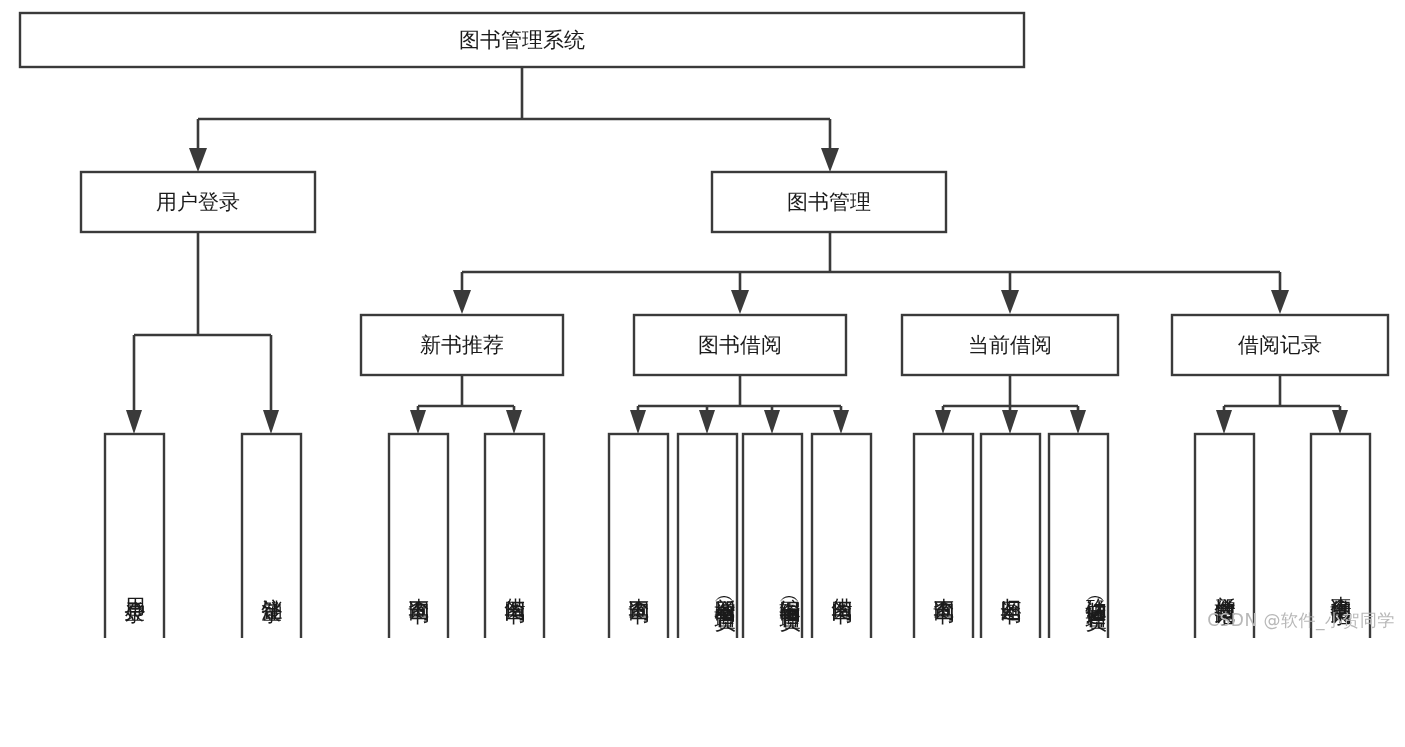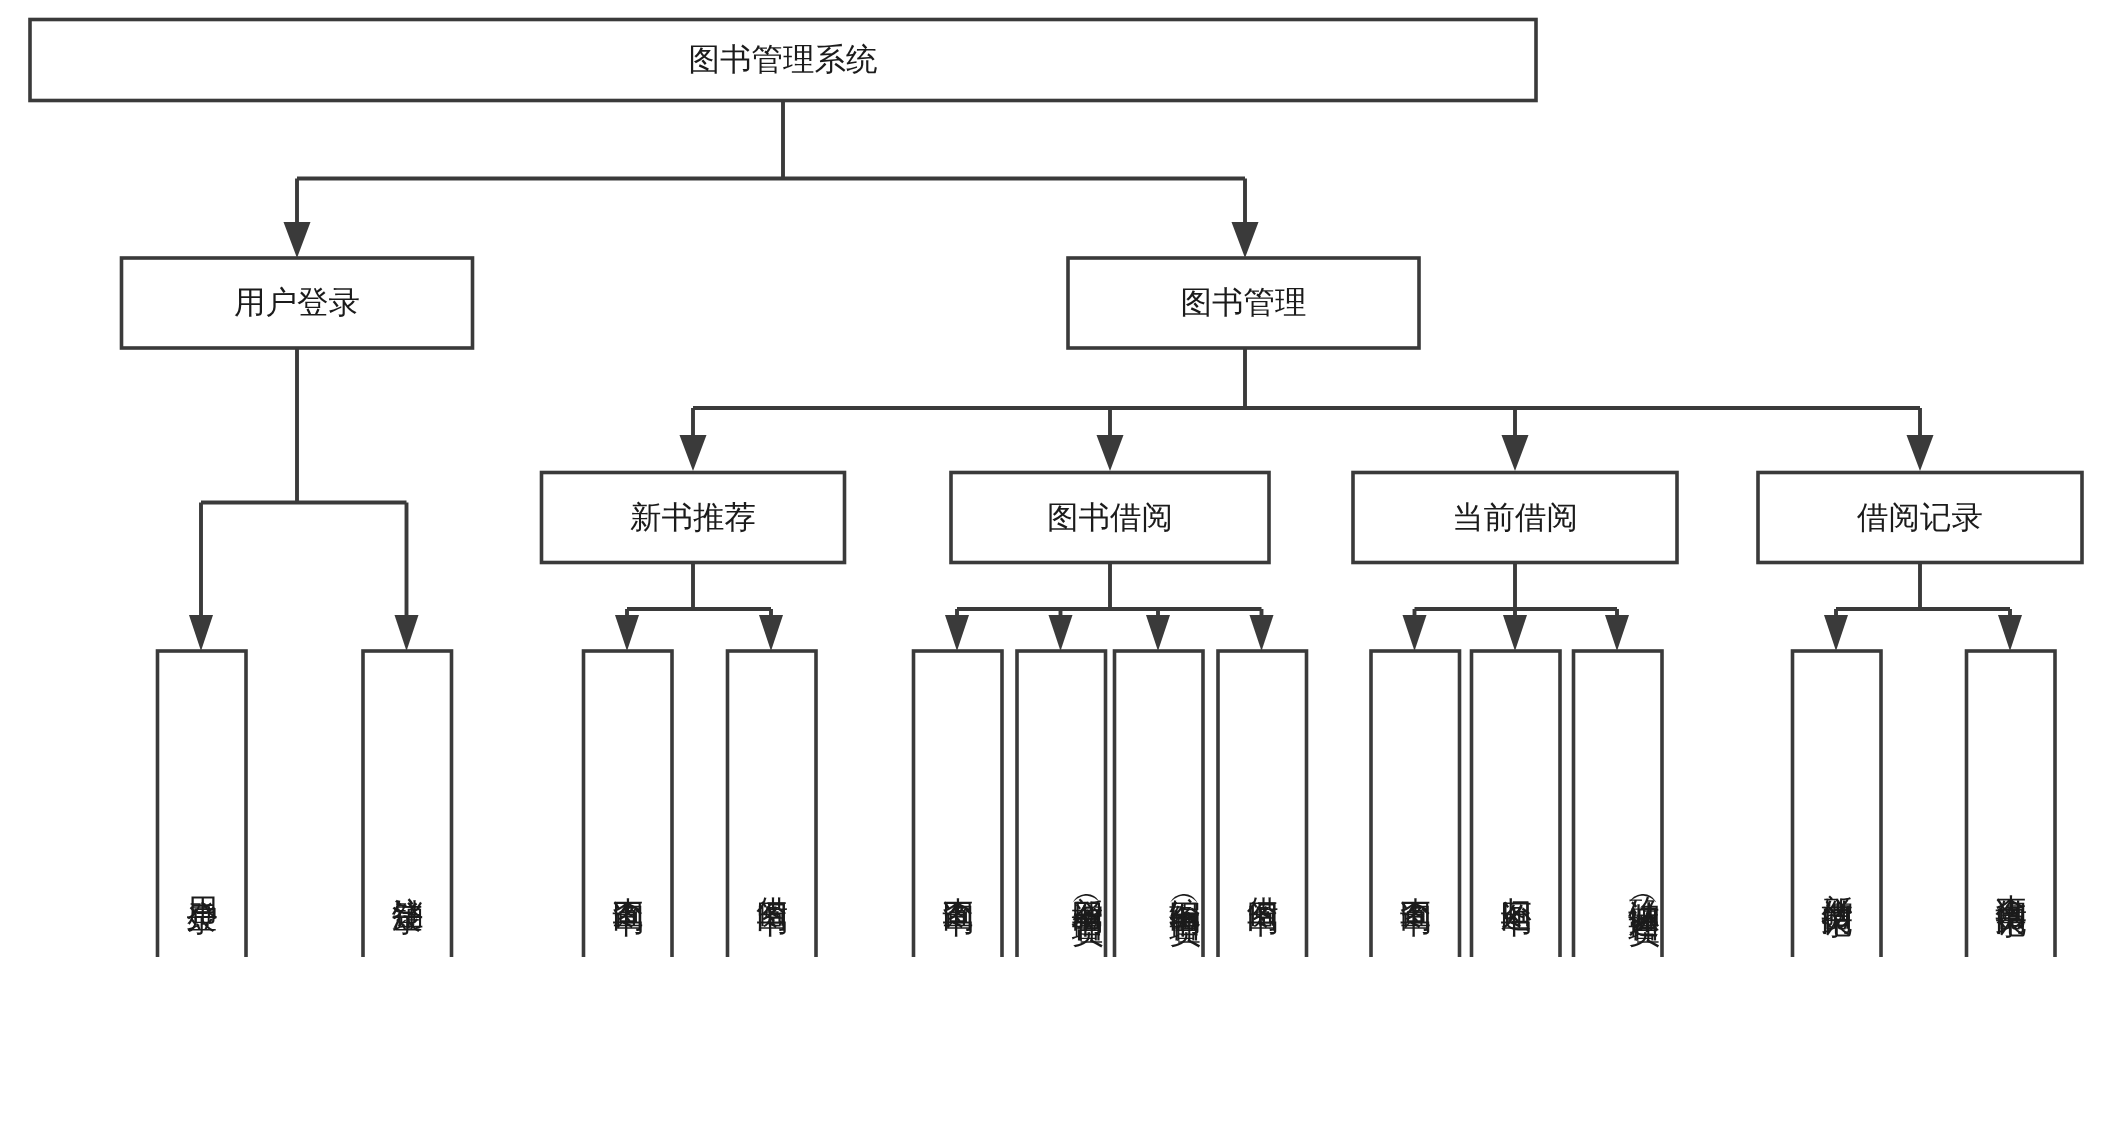--- a/index.html
+++ b/index.html
@@ -201,13 +201,14 @@
   <div class="vlabel" style="left:743px; top:434px; width:59px; height:301px; align-items:flex-start; padding-top:10px; box-sizing:border-box;">编辑图书（管理员）</div>
   <div class="vlabel" style="left:812px; top:434px; width:59px; height:301px;">借阅图书</div>
 
   <div class="vlabel" style="left:914px; top:434px; width:59px; height:301px;">查询图书</div>
   <div class="vlabel" style="left:981px; top:434px; width:59px; height:301px;">归还图书</div>
   <div class="vlabel" style="left:1049px; top:434px; width:59px; height:301px; align-items:flex-start; padding-top:10px; box-sizing:border-box;">确认归还（管理员）</div>
 
   <div class="vlabel" style="left:1195px; top:434px; width:59px; height:301px;">新增借阅记录</div>
   <div class="vlabel" style="left:1311px; top:434px; width:59px; height:301px;">查询借阅记录</div>
 
+  <div class="watermark">CSDN @软件_小贺同学</div>
 </div>
 
 </body></html>

